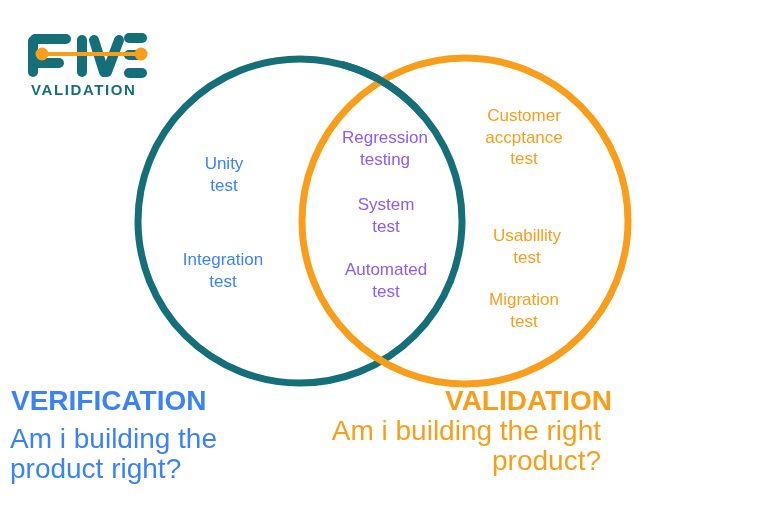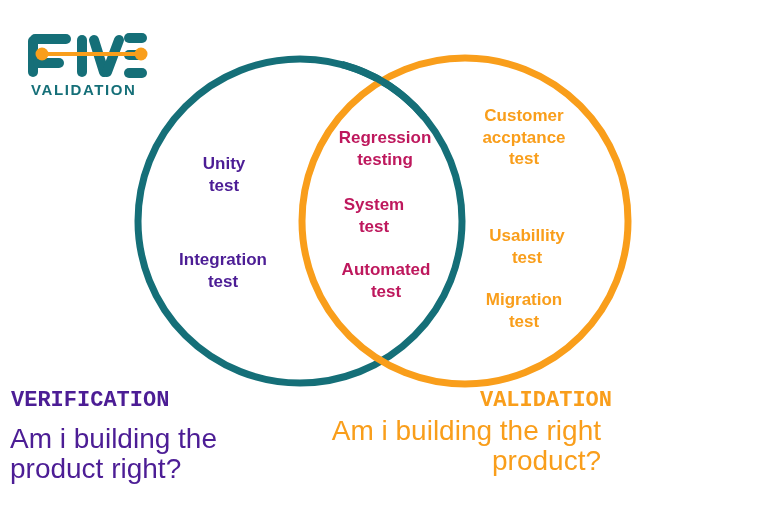--- a/index.html
+++ b/index.html
@@ -11,33 +11,32 @@
   .venn-svg { position: absolute; left: 0; top: 0; }
   .logo-svg { position: absolute; left: 20px; top: 25px; }
 
   .vlabel {
     position: absolute;
     transform: translateX(-50%);
     text-align: center;
     white-space: pre-line;
     font-size: 17px;
     line-height: 21.5px;
-    font-weight: 700;
+    font-weight: 400;
   }
-  .teal-text   { color: #4c1d95; }
+  .teal-text   { color: #3b82f6; }
   .orange-text { color: #f99e1b; }
-  .dark-text   { color: #be185d; }
+  .dark-text   { color: #8b5cf6; }
 
   .heading {
     position: absolute;
-    font-size: 22px;
+    font-size: 28px;
     font-weight: 700;
     line-height: 26px;
     white-space: pre-line;
-    font-family: Liberation Mono, monospace;
   }
   .question {
     position: absolute;
     font-size: 28px;
     line-height: 30px;
     white-space: pre-line;
   }
   .question b { font-weight: 400; }
   .align-right { text-align: right; }
 </style>
@@ -72,21 +71,21 @@
     <text x="31" y="95" font-size="15" font-weight="600" letter-spacing="1.6" fill="#156f78">VALIDATION</text>
   </svg>
 
   <div class="vlabel teal-text" style="left:224px; top:153px;">Unity
 test</div>
   <div class="vlabel teal-text" style="left:223px; top:249px;">Integration
 test</div>
 
   <div class="vlabel dark-text" style="left:385px; top:127px;">Regression
 testing</div>
-  <div class="vlabel dark-text" style="left:374px; top:194px;">System
+  <div class="vlabel dark-text" style="left:386px; top:194px;">System
 test</div>
   <div class="vlabel dark-text" style="left:386px; top:259px;">Automated
 test</div>
 
   <div class="vlabel orange-text" style="left:524px; top:105px;">Customer
 accptance
 test</div>
   <div class="vlabel orange-text" style="left:527px; top:213px;margin-top:12px;">Usabillity
 test</div>
   <div class="vlabel orange-text" style="left:516px; top:289px;margin-left:8px;">Migration

